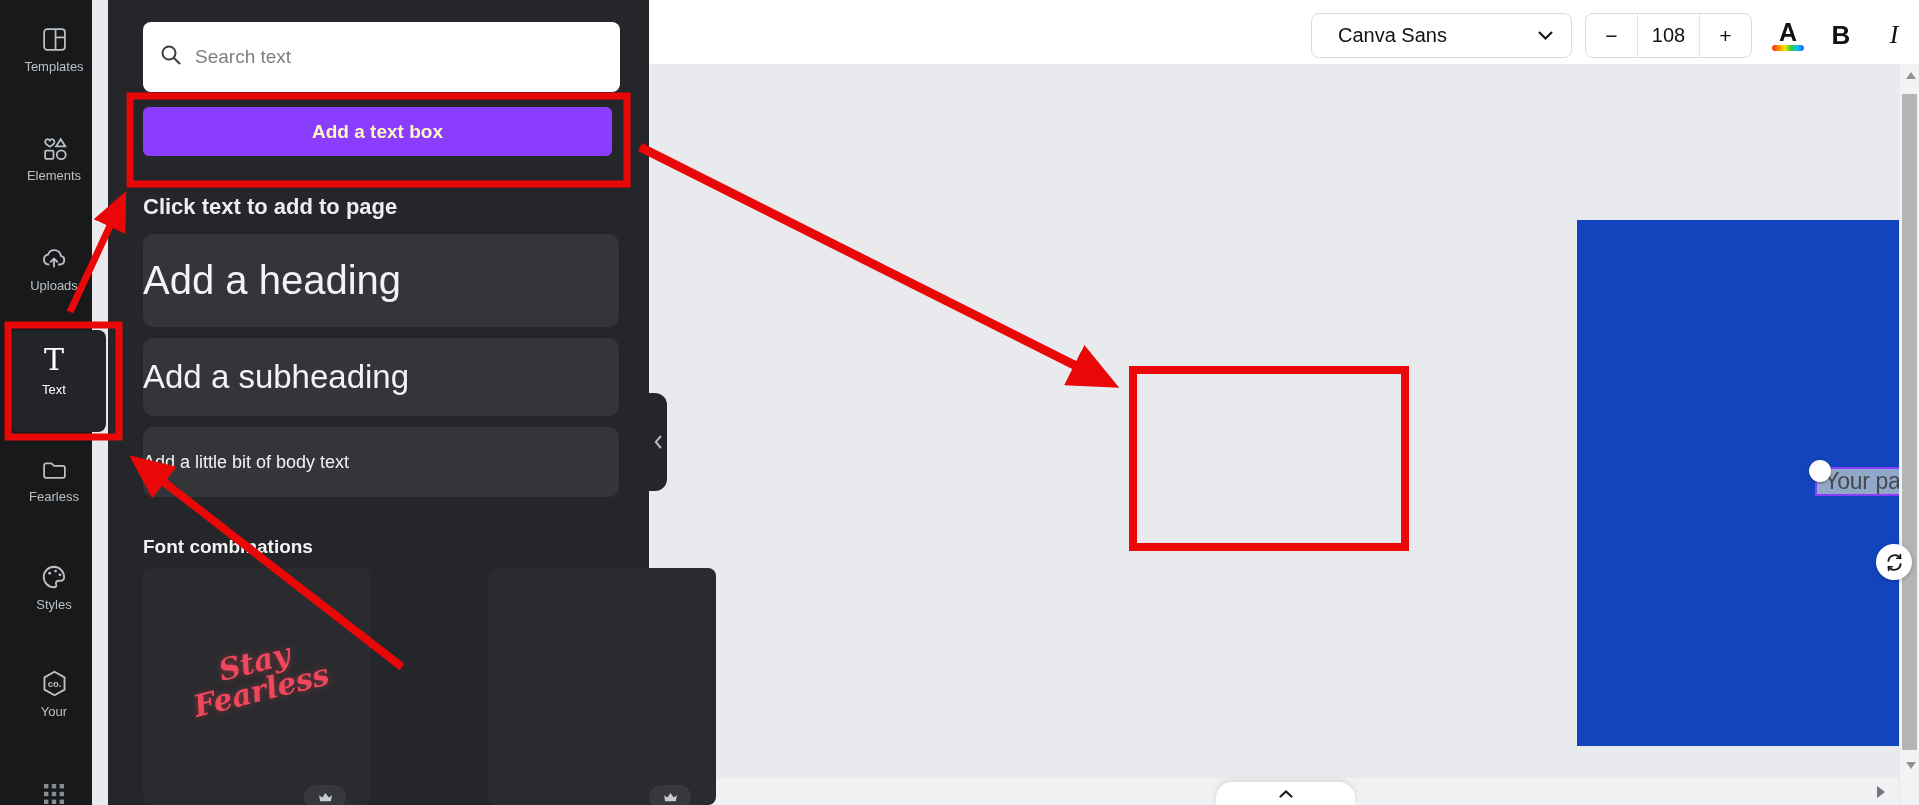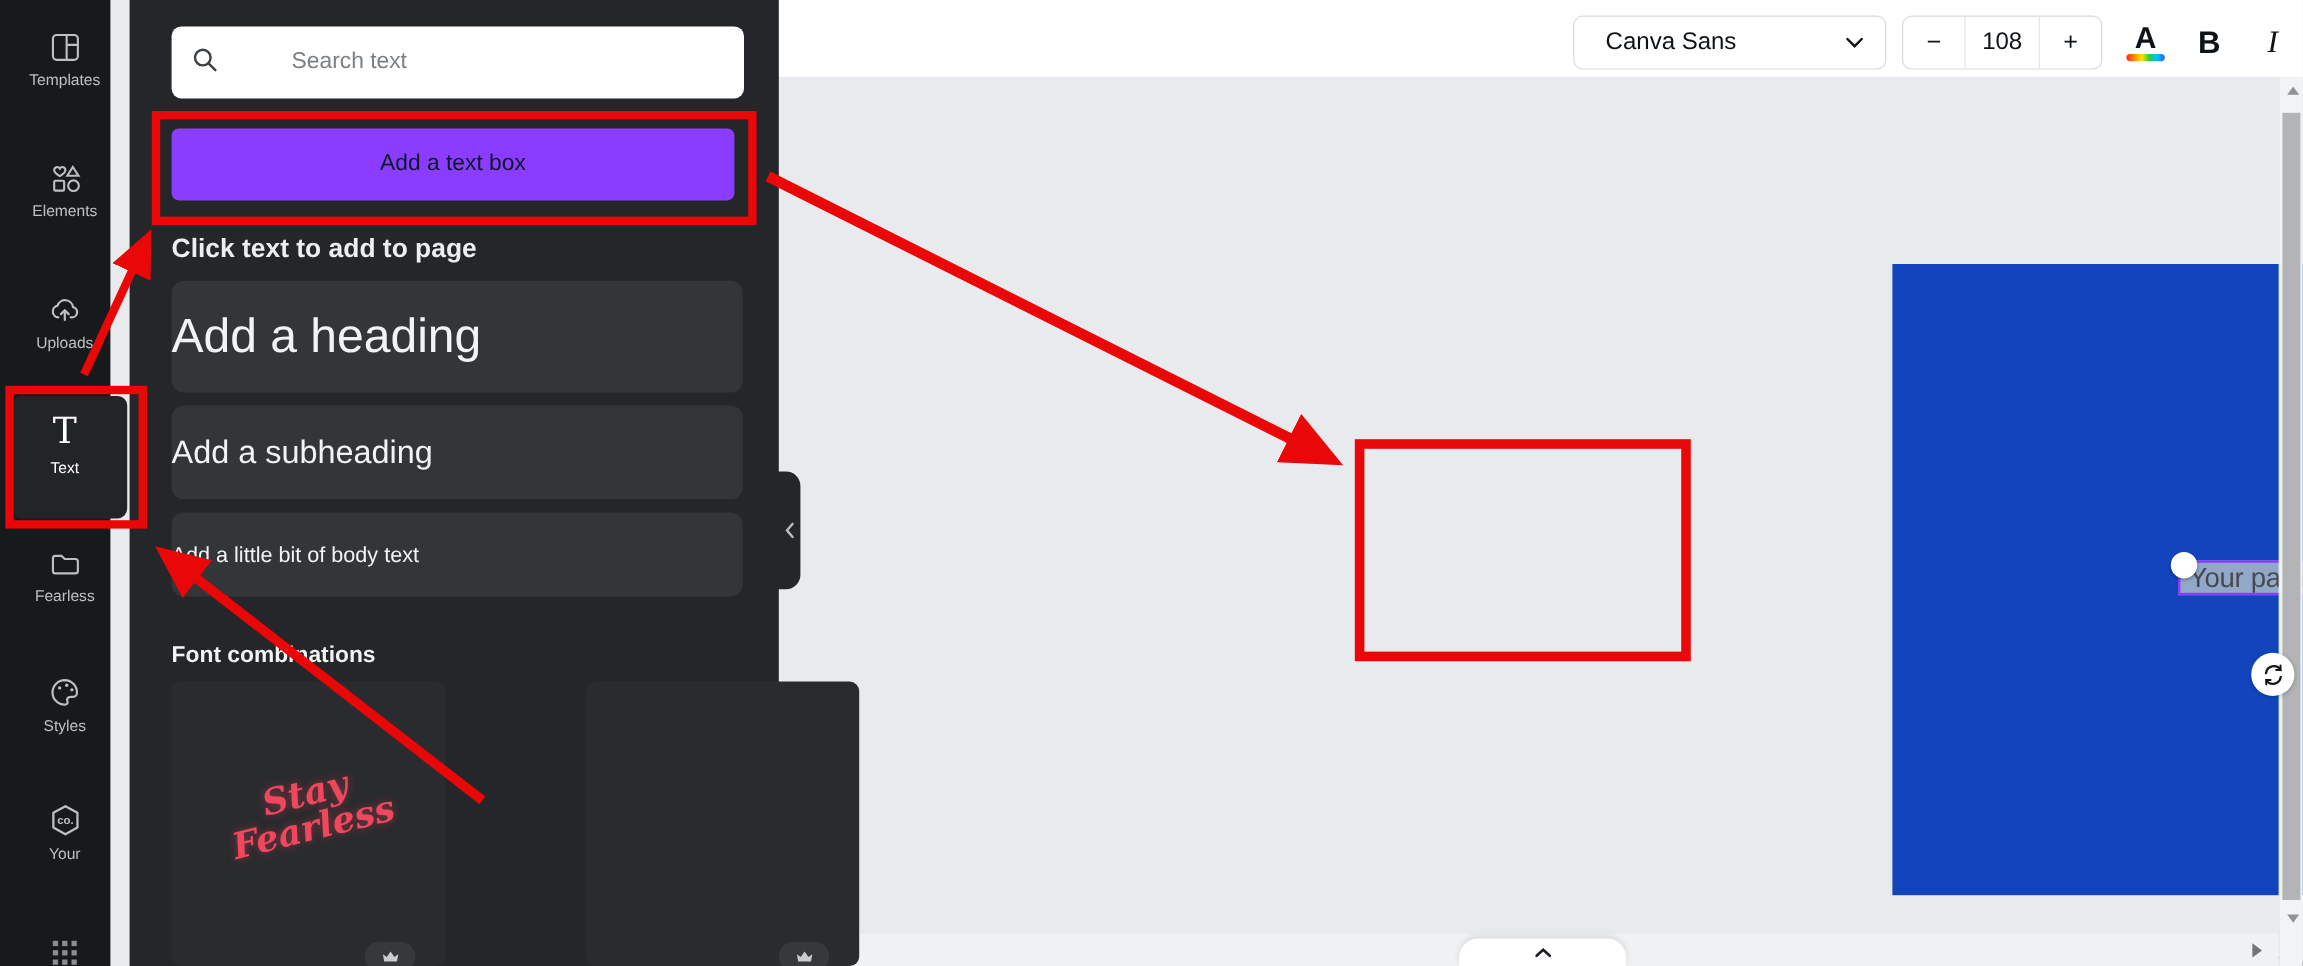--- a/index.html
+++ b/index.html
@@ -10,33 +10,33 @@
   
   #sidebar { left:0; top:0; width:92px; height:805px; background:#18191b; z-index:5; }
   .nav-item { width:108px; text-align:center; color:#bcc0c3; cursor:pointer; }
   .nav-item svg { display:block; margin:0 auto; }
   .nav-label { display:block; font-size:13px; margin-top:6px; color:#bcc0c3; }
   .nav-item.active .nav-label { color:#ffffff; font-weight:normal; }
   #text-tile { left:10px; top:330px; width:96px; height:102px; background:#232427; border-radius:8px; }
 
   
   #panel { left:108px; top:0; width:541px; height:805px; background:#252629; z-index:4; }
-  #search-box { left:35px; top:22px; width:477px; height:60px; background:#ffffff; border-radius:8px;
-                display:flex; align-items:center; padding-left:16px;gap:48px; }
+  #search-box { left:35px; top:22px; width:477px; height:70px; background:#ffffff; border-radius:8px;
+                display:flex; align-items:center; padding-left:16px; }
   #search-input { border:none; outline:none; font-size:19px; color:#3a3f44; margin-left:12px; width:400px;
                   font-family:"Liberation Sans", sans-serif; background:transparent; }
   #search-input::placeholder { color:#7c8084; }
-  #add-textbox-btn { left:35px; top:107px; width:469px; height:60px; background:#8b3dff; border:none;
-                     border-radius:6px; color:#0f172a; font-size:19px; font-weight:normal; cursor:pointer;
+  #add-textbox-btn { left:35px; top:107px; width:469px; height:49px; background:#8b3dff; border:none;
+                     border-radius:6px; color:#fef9c3; font-size:19px; font-weight:bold; cursor:pointer;
                      font-family:"Liberation Sans", sans-serif; }
   #panel-hint { left:35px; top:194px; font-size:22px; font-weight:bold; color:#eceeef; }
   .text-card { left:35px; width:476px; background:#333539; border-radius:10px; color:#f2f3f4;
                display:flex; align-items:center; cursor:pointer; }
   #card-heading    { top:234px; height:93px; font-size:40px; }
-  #card-subheading { top:338px; height:78px; font-size:27px; font-weight:500; }
+  #card-subheading { top:338px; height:78px; font-size:33px; font-weight:500; }
   #card-body       { top:427px; height:70px; font-size:18px; }
   #fc-title { left:35px; top:536px; font-size:19px; font-weight:bold; color:#f2f3f4; }
   .combo-tile { top:568px; width:228px; height:237px; background:#2a2b2e; border-radius:8px; cursor:pointer; }
   #combo-script { position:absolute; left:30px; top:80px; width:170px; text-align:center;
                   transform:rotate(-14deg); font-family:"DejaVu Serif", serif; font-style:italic; font-weight:bold;
                   font-size:30px; line-height:0.95; color:#f0475c; text-shadow:0 0 7px rgba(240,71,92,.45); }
   #combo-rodeo { position:absolute; left:0; top:105px; width:228px; text-align:center;
                  font-family:"DejaVu Serif", serif; font-weight:bold; font-size:38px; letter-spacing:2px;
                  color:#f6edde; text-shadow:1px 2px 2px rgba(0,0,0,.4); }
   .crown-pill { position:absolute; right:25px; bottom:-4px; width:42px; height:24px; background:#37383b;

